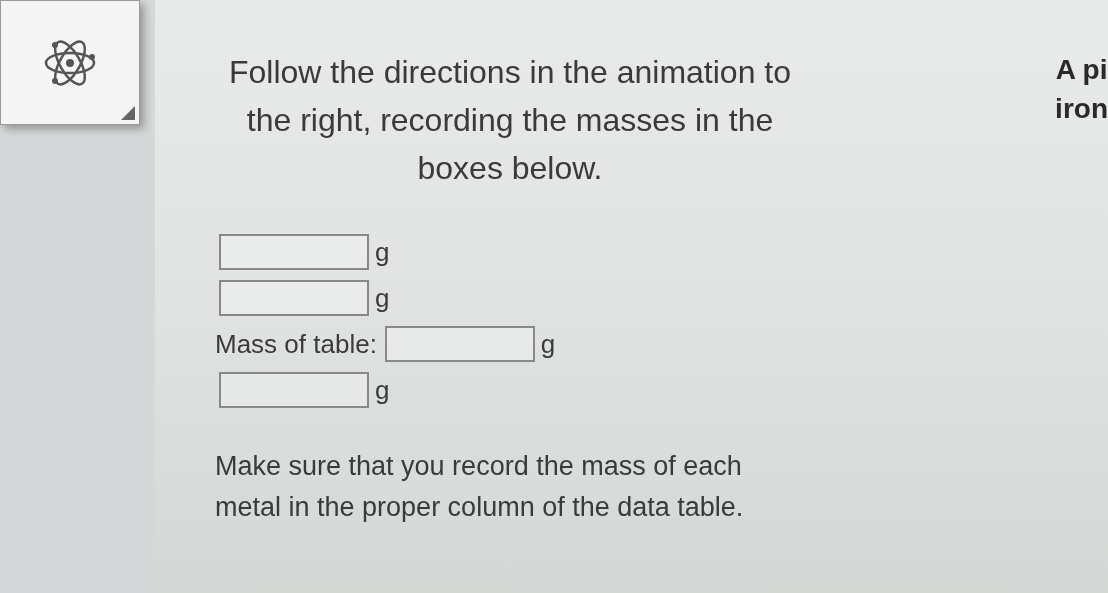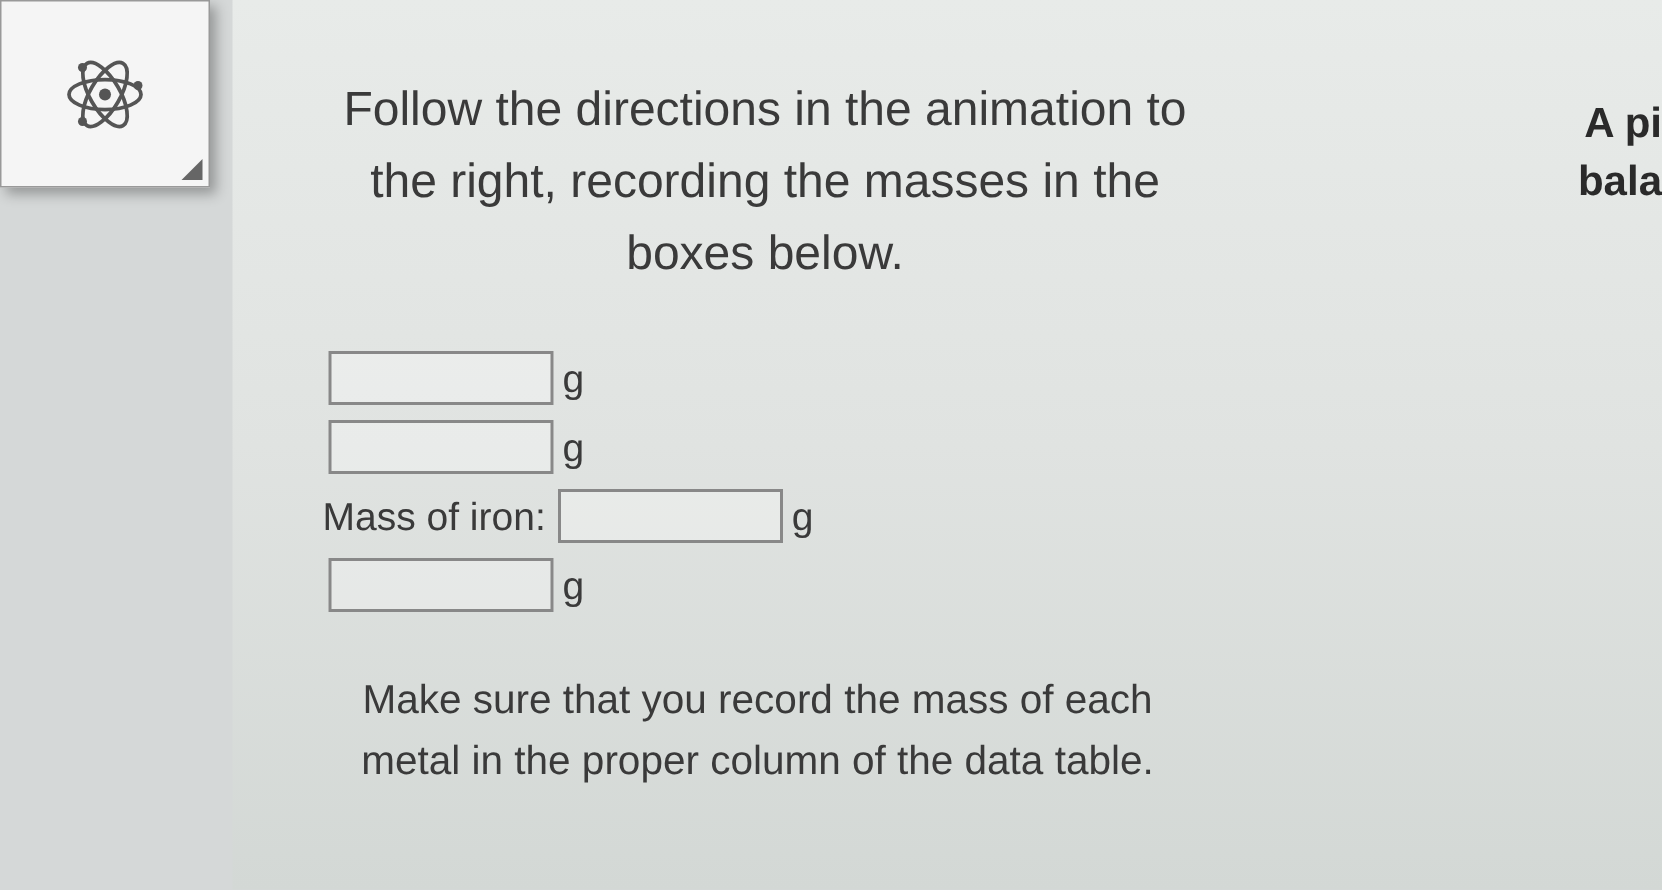--- a/index.html
+++ b/index.html
@@ -61,26 +61,26 @@
       font-size: 32px;
       color: #3a3a3a;
       line-height: 1.5;
       margin-bottom: 42px;
       max-width: 590px;
       text-align: center;
     }
     .right-text {
       position: absolute;
       right: 0;
-      top: 62px;
+      top: 50px;
       font-size: 28px;
       color: #2a2a2a;
       font-weight: bold;
       line-height: 1.4;
-      text-align: right;
+      text-align: center;
     }
     .input-row {
       display: flex;
       align-items: center;
       margin-bottom: 10px;
       font-size: 26px;
       color: #3a3a3a;
     }
     .input-label {
       margin-right: 4px;
@@ -97,21 +97,20 @@
     .unit {
       font-size: 26px;
       margin-left: 2px;
     }
     .bottom-text {
       font-size: 27px;
       color: #3a3a3a;
       line-height: 1.5;
       margin-top: 38px;
       max-width: 580px;
-      text-align: center;
     }
   </style>
 </head>
 <body>
 
 <div class="sidebar-tab">
   <div class="atom-icon">
     <svg viewBox="0 0 56 56">
       <g fill="none" stroke="#555" stroke-width="2.5">
         <ellipse cx="28" cy="28" rx="24" ry="10"></ellipse>
@@ -122,37 +121,37 @@
       <circle cx="50" cy="22" r="3" fill="#555"></circle>
       <circle cx="13" cy="10" r="3" fill="#555"></circle>
       <circle cx="13" cy="46" r="3" fill="#555"></circle>
     </svg>
   </div>
 </div>
 
 <div class="content-area">
   <div class="right-text">
     <div>A pi</div>
-    <div>bala</div>
+    <div>iron</div>
   </div>
 
   <div class="instructions">Follow the directions in the animation to the right, recording the masses in the boxes below.</div>
 
   <div class="input-row">
     <input type="text" class="mass-input" value="" style="">
     <span class="unit">g</span>
   </div>
 
   <div class="input-row">
     <input type="text" class="mass-input" value="" style="">
     <span class="unit">g</span>
   </div>
 
   <div class="input-row">
-    <span class="input-label">Mass of iron:</span>
+    <span class="input-label">Mass of table:</span>
     <input type="text" class="mass-input" value="" style="">
     <span class="unit">g</span>
   </div>
 
   <div class="input-row">
     <input type="text" class="mass-input" value="" style="">
     <span class="unit">g</span>
   </div>
 
   <div class="bottom-text">Make sure that you record the mass of each metal in the proper column of the data table.</div>

